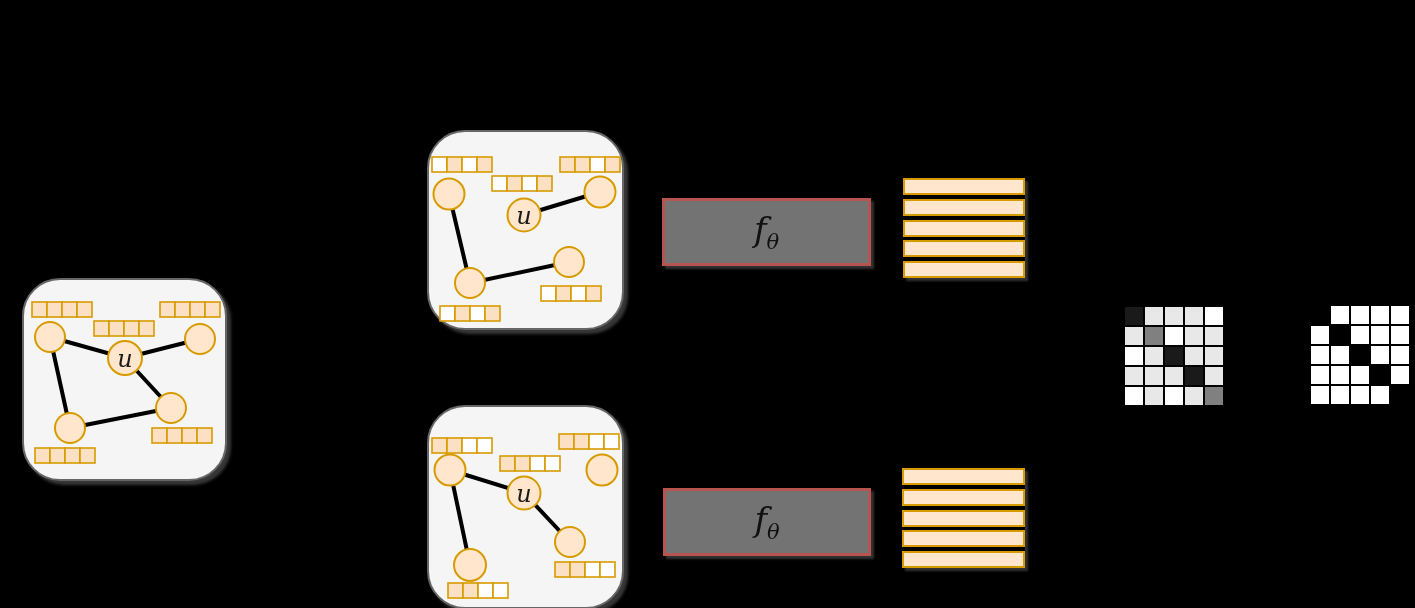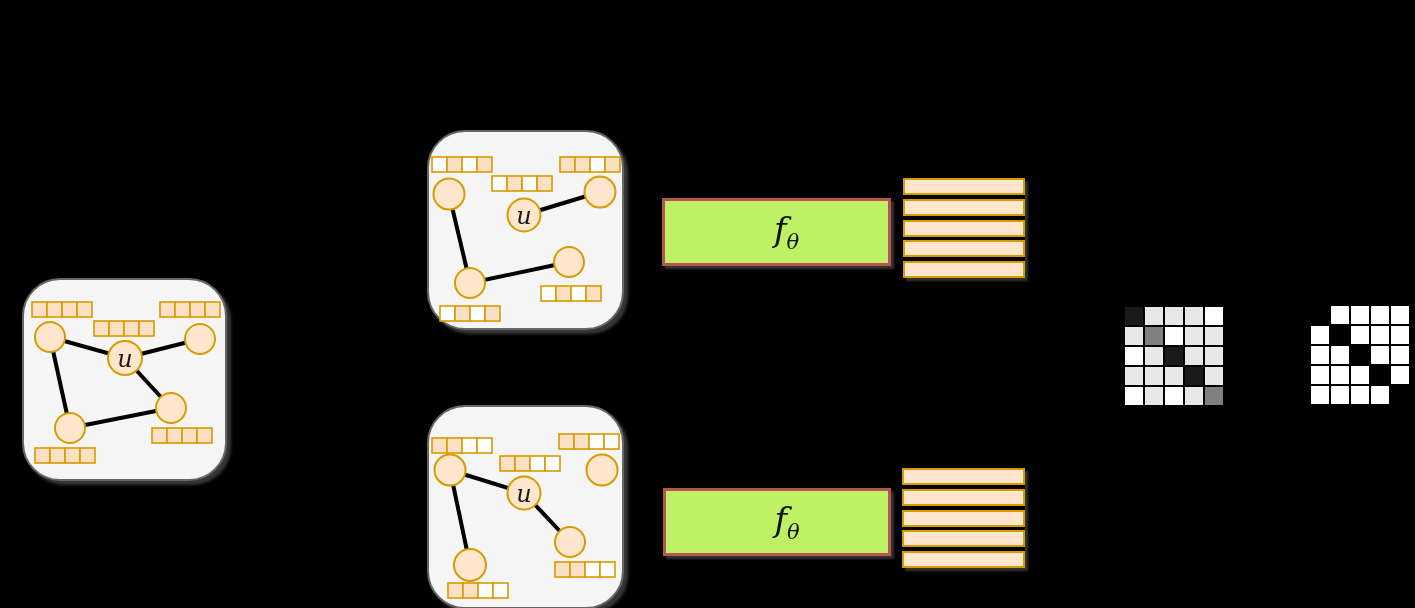--- a/index.html
+++ b/index.html
@@ -1,23 +1,23 @@
 <!DOCTYPE html>
 <html><head>
 <meta charset="utf-8">
 <style>
   html,body{margin:0;padding:0;background:#000;}
   #canvas{position:relative;width:1415px;height:608px;background:#000;overflow:hidden;
           font-family:"DejaVu Serif", serif;}
   .gbox{position:absolute;background:#f5f5f5;border:2.5px solid #666;border-radius:38px;
         box-shadow:4px 4px 3px rgba(110,110,110,0.5);}
   .gbox svg{position:absolute;left:0;top:0;}
-  .encoder{position:absolute;background:#bef264;border:3px solid #b85450;
+  .encoder{position:absolute;background:#737373;border:3px solid #b85450;
            box-shadow:3px 3px 2px rgba(110,110,110,0.45);
-           display:flex;align-items:center;justify-content:center;padding-left:20px;}
+           display:flex;align-items:center;justify-content:center;}
   .enc-label{color:#111;font-size:34px;font-style:italic;line-height:1;}
   .enc-label sub{font-size:21px;font-style:italic;}
   .embedding{position:absolute;box-shadow:3px 3px 2px rgba(110,110,110,0.45);}
   .emb-row{box-sizing:border-box;height:17px;margin-bottom:3.75px;
            background:#ffe6cc;border:2px solid #d79b00;}
   .emb-row:last-child{margin-bottom:0;}
   .matrix{position:absolute;display:grid;}
   .matrix .cell{box-sizing:border-box;border:1px solid #000;}
 </style>
 </head>

